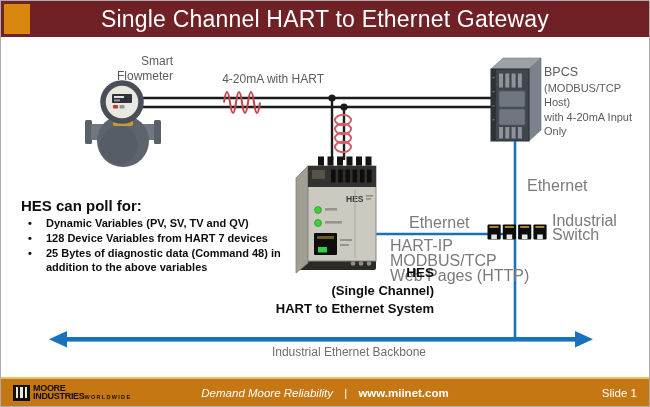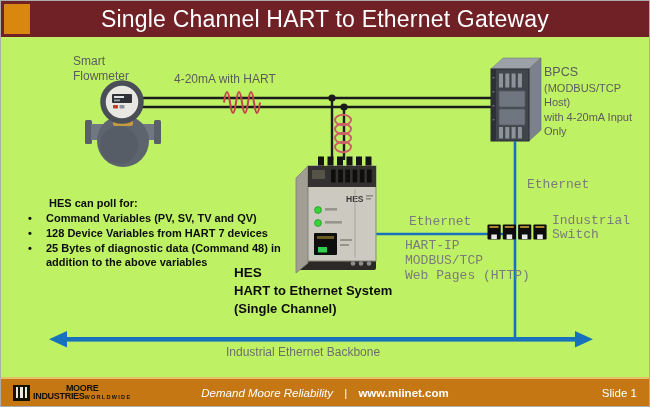--- a/index.html
+++ b/index.html
@@ -1,60 +1,60 @@
 <!DOCTYPE html>
 <html><head>
 <meta charset="utf-8">
 <style>
   * { margin:0; padding:0; box-sizing:border-box; }
   html,body { background:#e8e8e8; }
   .slide {
-    position:relative; width:650px; height:407px; background:#bef264;
+    position:relative; width:650px; height:407px; background:#ffffff;
     border:1px solid #adadad; overflow:hidden;
     font-family:"Liberation Sans", sans-serif;
   }
   
   .title-bar { position:absolute; top:0; left:0; right:0; height:36px;
     background:#702125; display:flex; align-items:center; justify-content:center; }
   .accent-square { position:absolute; left:3px; top:3px; width:26px; height:30px; background:#d8880f; }
   .title-text { color:#ffffff; font-size:23px; font-weight:normal; letter-spacing:0.2px; }
 
   
   svg.canvas { position:absolute; top:0; left:0; }
   .lbl { position:absolute; color:#5c5c5c; font-size:12px; }
-  .lbl-center { text-align:left; }
-  .muted { color:#7b7b7b; font-size:13px;font-family:Liberation Mono, monospace; }
+  .lbl-center { text-align:right; }
+  .muted { color:#7b7b7b; font-size:16px; }
 
   .flowmeter-label { left:72px; top:53px; width:100px; line-height:15px; }
   .analog-wire-label { left:173px; top:71px; width:150px; }
   .bpcs-label { left:543px; top:64px; width:106px; font-size:11px; line-height:14.5px; }
   .bpcs-name { font-size:12.5px; margin-bottom:1px; }
   .eth-bpcs { left:526px; top:176px; }
   .eth-hes { left:408px; top:213px; }
-  .protocol-list { left:404px; top:237px; line-height:15px; }
+  .protocol-list { left:389px; top:237px; line-height:15px; }
   .switch-label { left:551px; top:213px; line-height:14px; }
   .hes-caption { left:233px; top:263px; width:200px; color:#0d0d0d; font-weight:bold;
     font-size:13px; line-height:18px; }
   .hes-caption .nm { font-size:13.5px; }
   .backbone-label { left:225px; top:344px; width:200px; color:#6e6e6e; }
 
   .poll-info { left:20px; top:196px; width:266px; color:#0d0d0d; font-weight:bold; font-size:11px; }
-  .poll-heading { margin-bottom:2px; font-size:11px;margin-left:28px; }
+  .poll-heading { margin-bottom:2px; font-size:15px; }
   .poll-row { display:flex; line-height:14px; margin-top:1px; }
   .poll-bullet { width:25px; padding-left:7px; flex:none; }
   .poll-text { width:241px; }
 
   
   .footer { position:absolute; left:0; right:0; bottom:0; height:29px;
     background:#c47713; border-top:2px solid #e6c169;
     display:flex; align-items:center; padding:0 12px; color:#ffffff; }
   .logo { display:flex; align-items:center; gap:3px; }
   .logo-icon { width:17px; height:16px; background:#131008; display:flex; gap:2px; padding:2.5px 3px; }
   .logo-icon span { flex:1; background:#ece9e2; }
-  .logo-text { color:#131008; font-weight:bold; font-size:9px; line-height:8.5px; letter-spacing:-0.3px;text-align:center; }
+  .logo-text { color:#131008; font-weight:bold; font-size:9px; line-height:8.5px; letter-spacing:-0.3px; }
   .logo-worldwide { font-size:5.5px; letter-spacing:1.3px; font-weight:bold; }
   .footer-center { position:absolute; left:50%; top:50%; transform:translate(-50%,-50%);
     white-space:nowrap; font-size:11.5px; }
   .tagline { font-style:italic; font-weight:normal; }
   .sep { margin:0 8px; }
   .website { font-weight:bold; }
   .slide-num { margin-left:auto; font-size:11.5px; }
 </style>
 </head>
 <body>
@@ -227,31 +227,31 @@
     <div>Web Pages (HTTP)</div>
   </div>
 
   <div class="lbl muted switch-label">
     <div>Industrial</div>
     <div>Switch</div>
   </div>
 
   <div class="lbl lbl-center hes-caption">
     <div class="nm">HES</div>
+    <div>(Single Channel)</div>
     <div>HART to Ethernet System</div>
-    <div>(Single Channel)</div>
   </div>
 
   <div class="lbl lbl-center backbone-label">Industrial Ethernet Backbone</div>
 
   <div class="lbl poll-info">
     <div class="poll-heading">HES can poll for:</div>
     <div class="poll-row">
       <span class="poll-bullet">•</span>
-      <span class="poll-text">Command Variables (PV, SV, TV and QV)</span>
+      <span class="poll-text">Dynamic Variables (PV, SV, TV and QV)</span>
     </div>
     <div class="poll-row">
       <span class="poll-bullet">•</span>
       <span class="poll-text">128 Device Variables from HART 7 devices</span>
     </div>
     <div class="poll-row">
       <span class="poll-bullet">•</span>
       <span class="poll-text">25 Bytes of diagnostic data (Command 48) in addition to the above variables</span>
     </div>
   </div>

